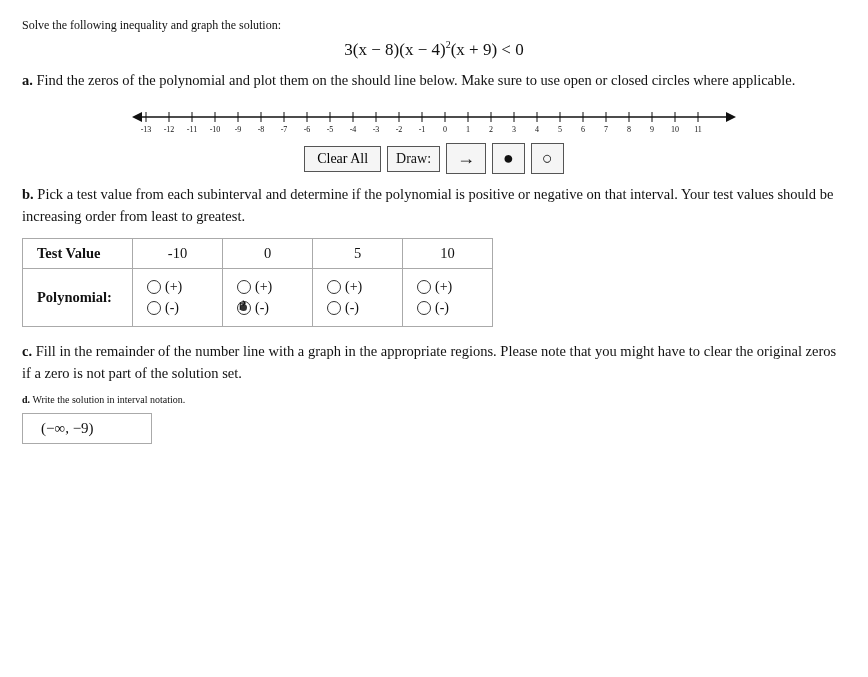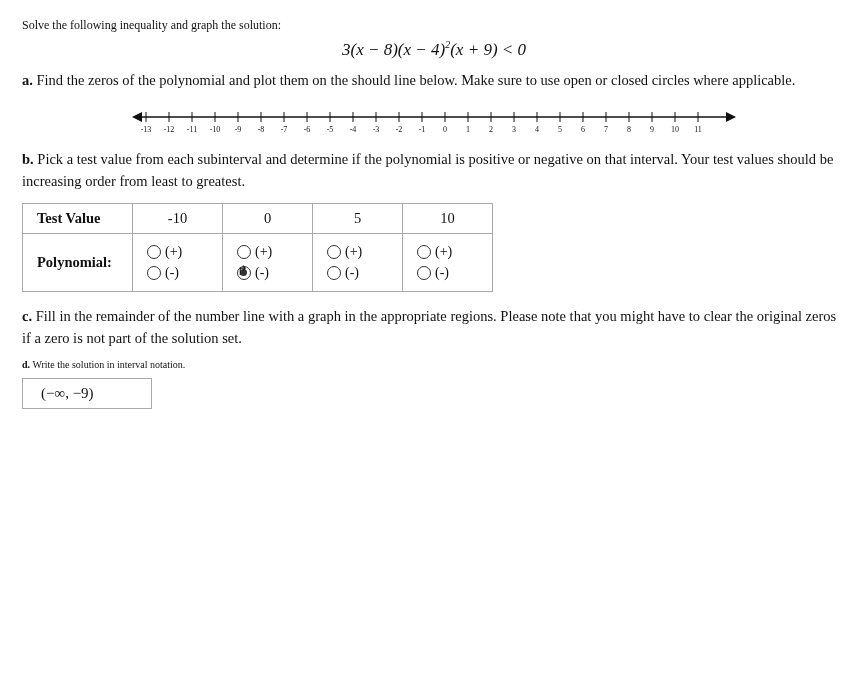--- a/index.html
+++ b/index.html
@@ -13,21 +13,20 @@
       color: #111;
     }
     .problem-title {
       font-size: 12px;
       margin-bottom: 6px;
     }
     .equation {
       text-align: center;
       font-size: 17px;
       margin: 6px 0 10px 0;
-      font-style: italic;
     }
     .part-a-text {
       font-size: 14.5px;
       margin-bottom: 10px;
       line-height: 1.5;
     }
     .number-line-container {
       display: flex;
       flex-direction: column;
       align-items: center;
@@ -269,20 +268,33 @@
 
         <line x1="551" y1="11" x2="551" y2="21" stroke="#111" stroke-width="1"></line>
         <text x="551" y="31">10</text>
 
         <line x1="574" y1="11" x2="574" y2="21" stroke="#111" stroke-width="1"></line>
         <text x="574" y="31">11</text>
       </g>
     </svg>
   </div>
 
+  <div class="toolbar">
+    <button class="clear-all-btn">Clear All</button>
+    <span class="draw-label">Draw:</span>
+    <div class="draw-arrow">
+      <span style="font-size:18px;">→</span>
+    </div>
+    <div class="draw-filled-circle">
+      <span style="font-size:18px;">●</span>
+    </div>
+    <div class="draw-open-circle">
+      <span style="font-size:18px;">○</span>
+    </div>
+  </div>
 </div>
 
 <div class="part-b-text">
   <strong>b.</strong>
   <span>Pick a test value from each subinterval and determine if the polynomial is positive or negative on that interval. Your test values should be increasing order from least to greatest.</span>
 </div>
 
 <div class="table-container">
   <table>
     <thead>

